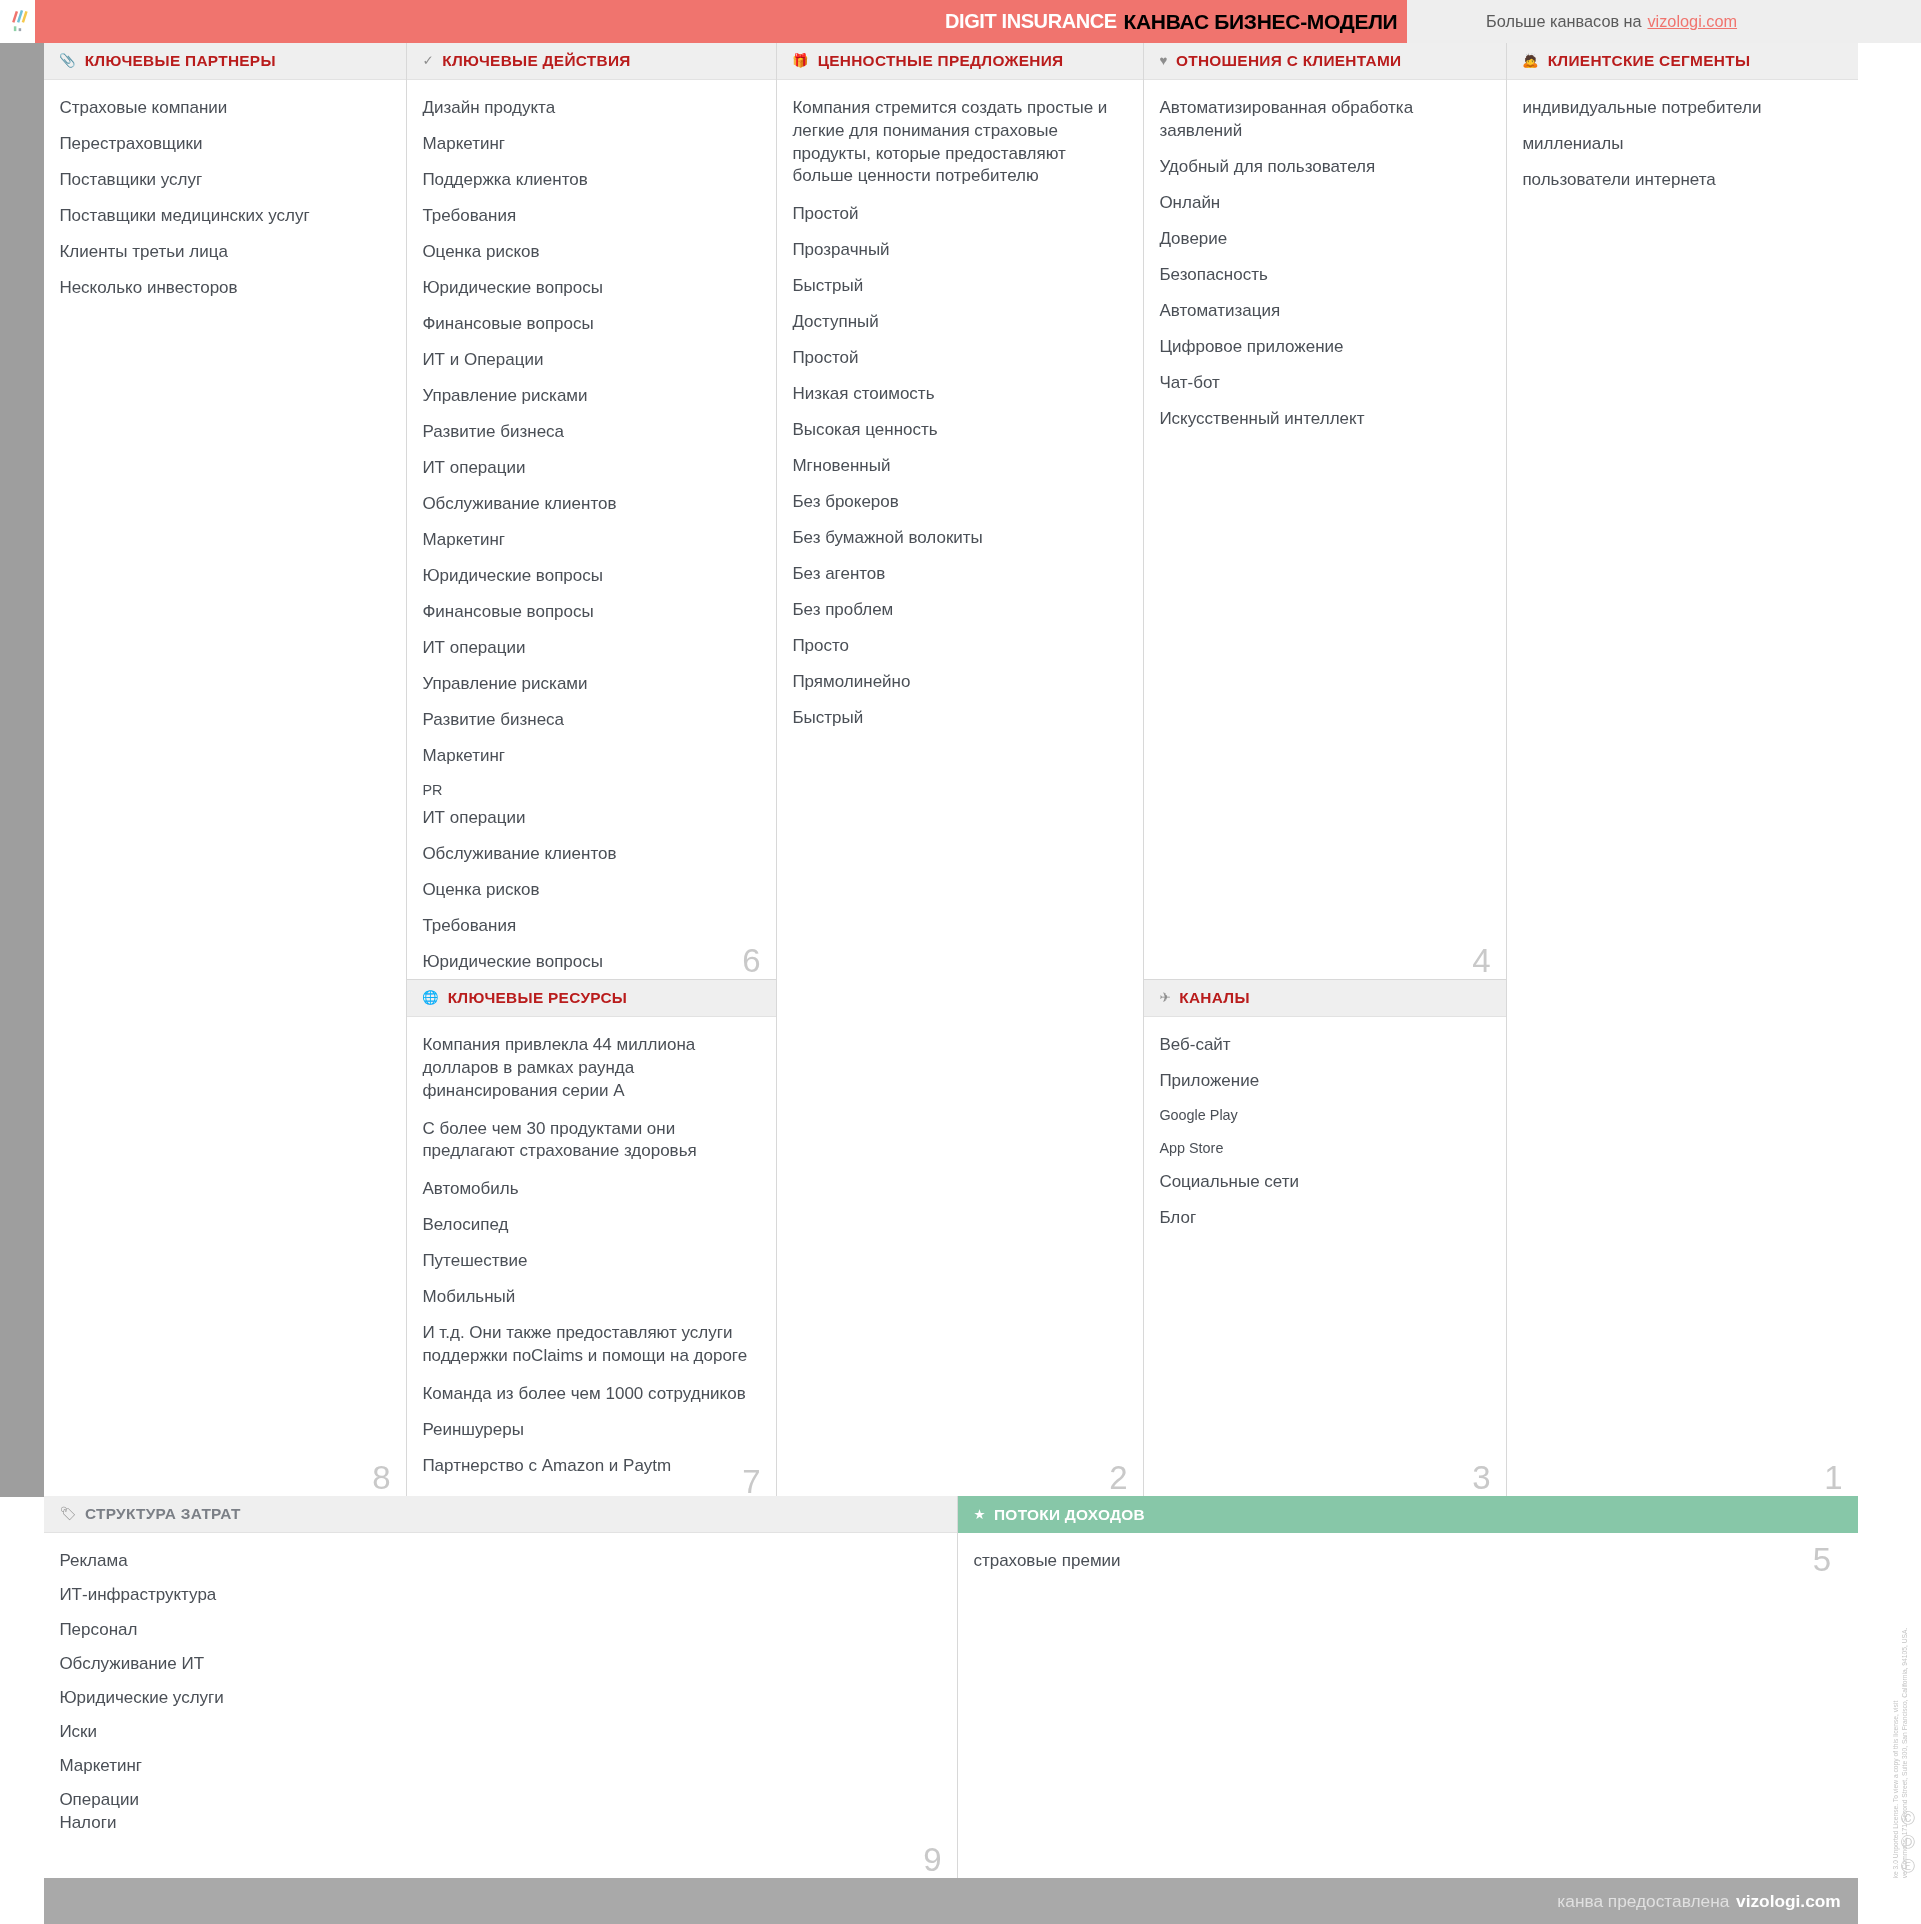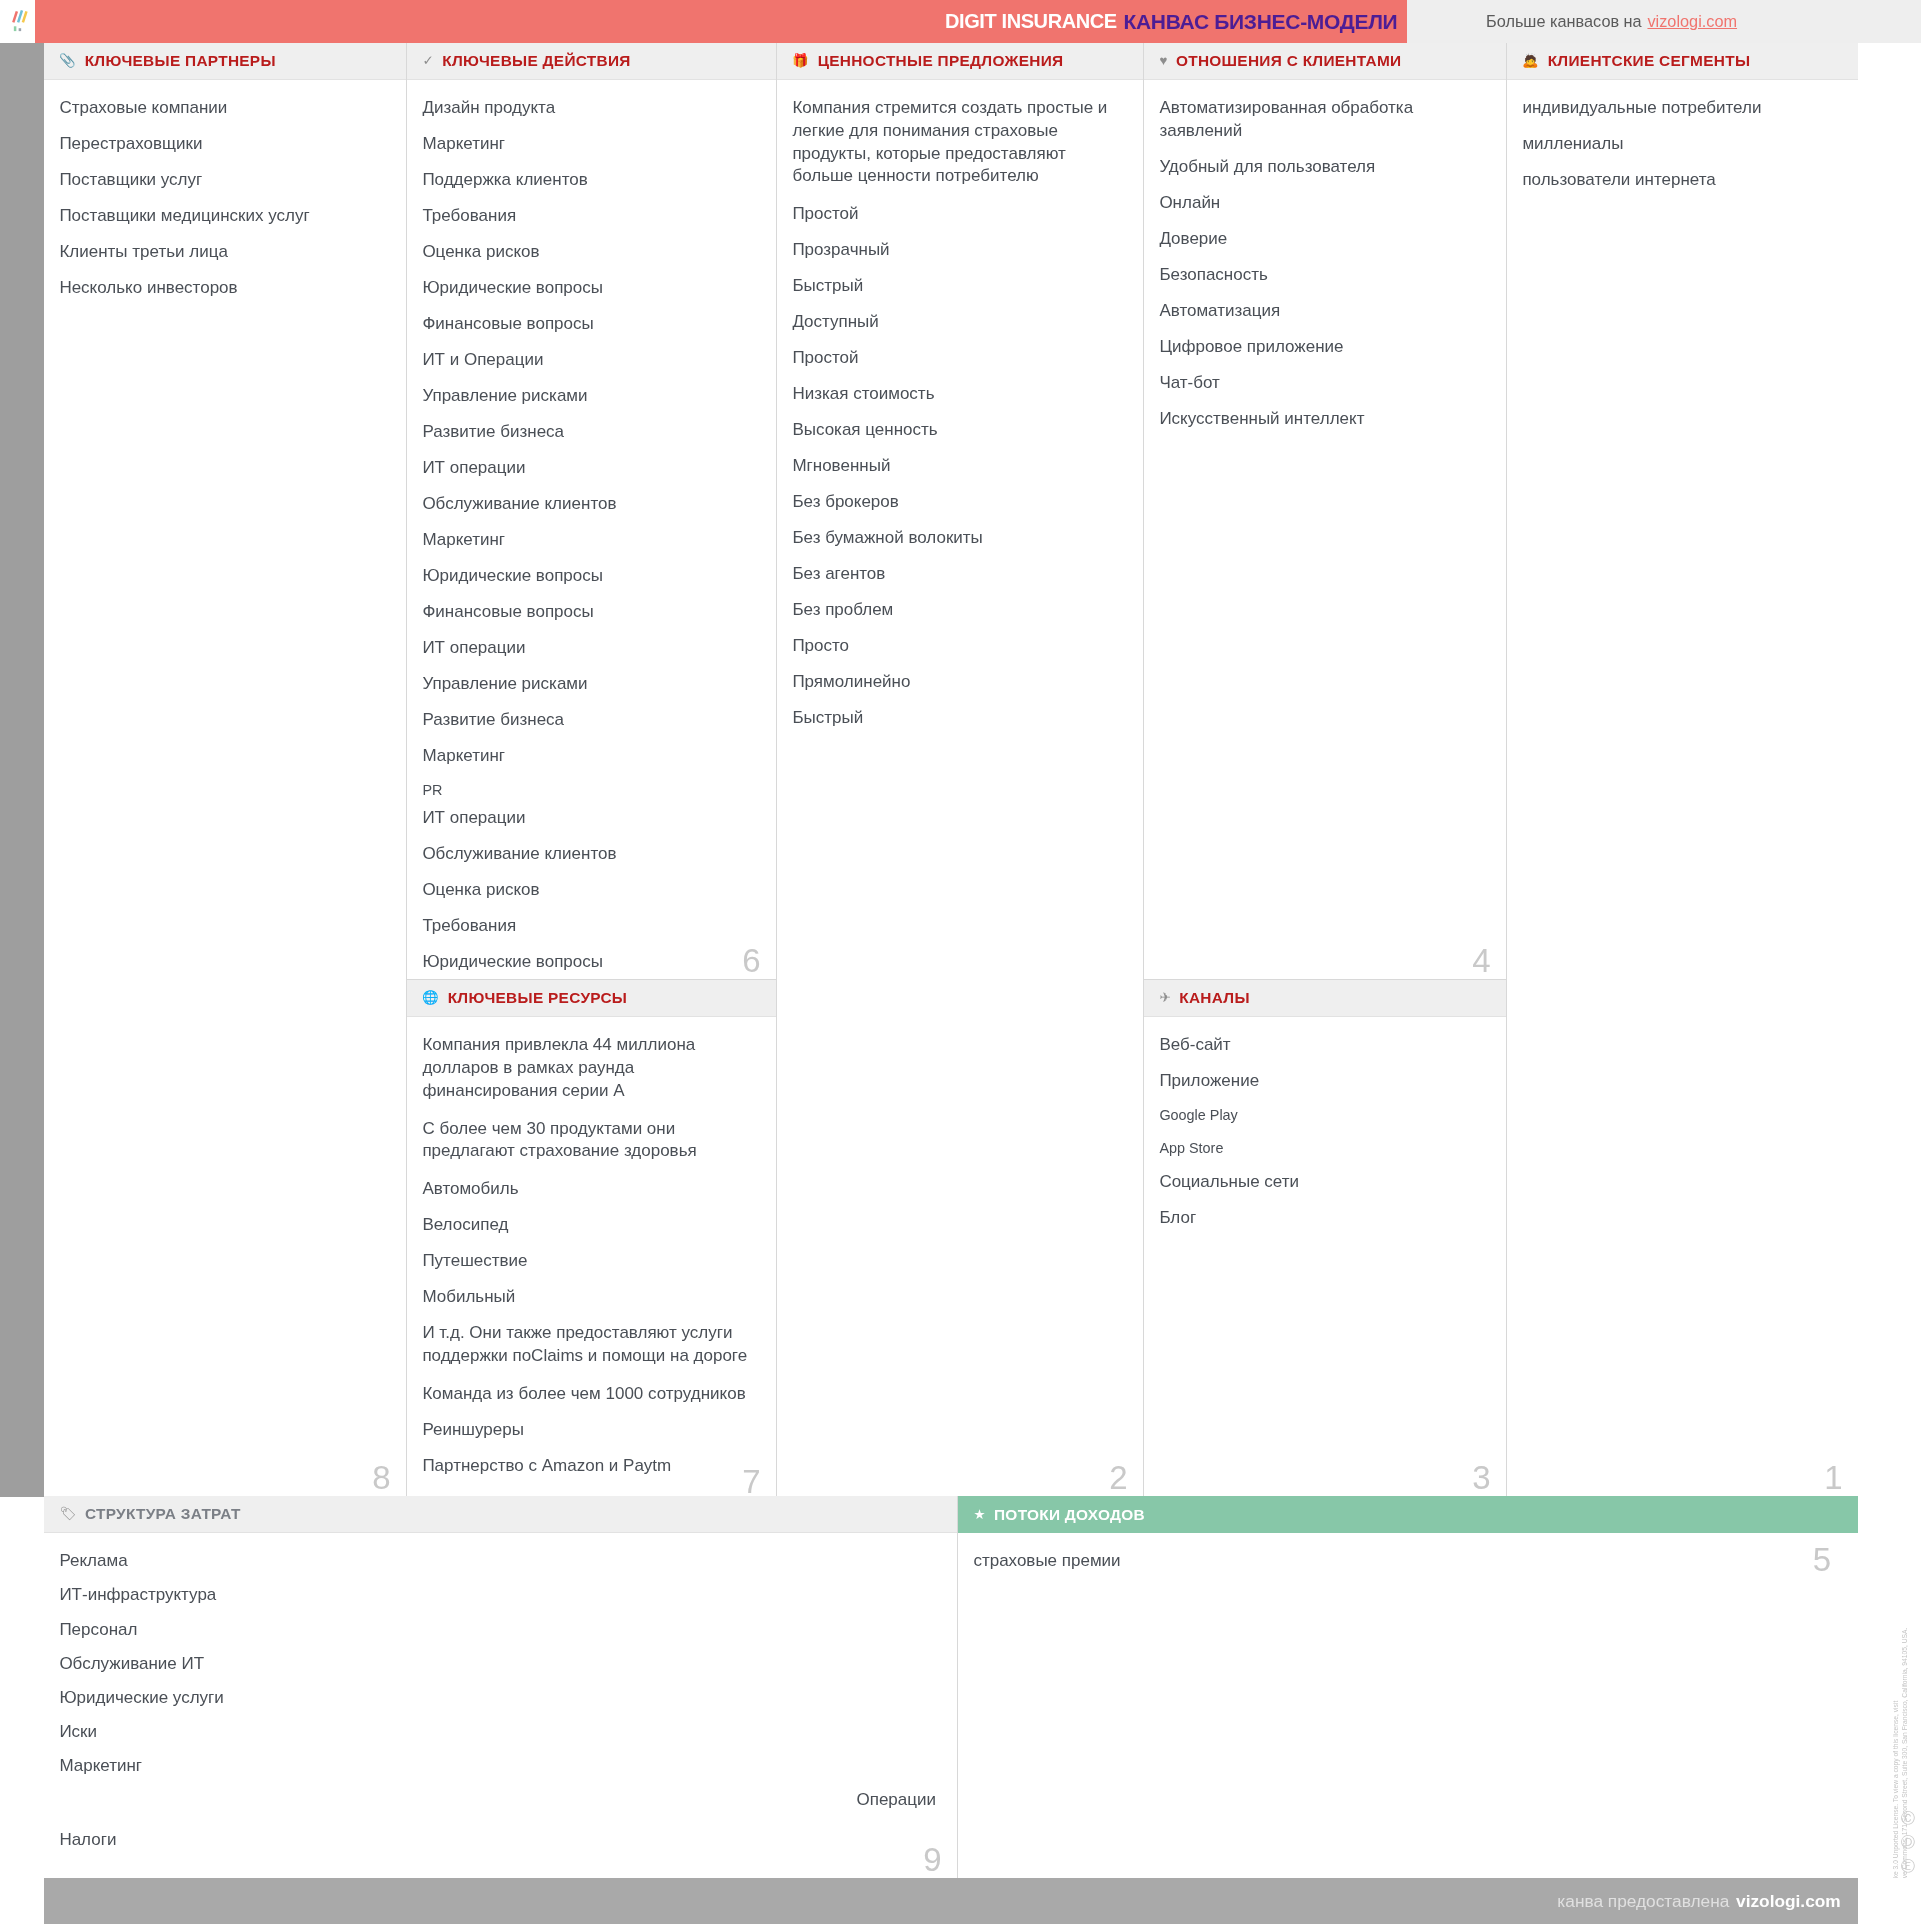--- a/index.html
+++ b/index.html
@@ -40,21 +40,21 @@
     display: flex; align-items: center; justify-content: flex-end;
     padding-right: 9.6px;
   }
   .title-brand {
     color: #ffffff;
     font-size: 20px;
     font-weight: bold;
     letter-spacing: -0.4px;
   }
   .title-rest {
-    color: #4c1d95;
+    color: #000000;
     font-size: 21px;
     font-weight: bold;
     letter-spacing: -0.3px;
     margin-left: 6.7px;
   }
   .topbar-more {
     position: absolute;
     left: 1416px; top: 0;
     width: 505px; height: 43px;
     background: #eeeeee;
@@ -430,21 +430,21 @@
       </div>
       <div class="bbody bbody-bottom">
         <div id="list-cost-structure">
             <div class="item" style="margin-bottom: 11.5px;">Реклама</div>
             <div class="item" style="margin-bottom: 11.5px;">ИТ-инфраструктура</div>
             <div class="item" style="margin-bottom: 11.5px;">Персонал</div>
             <div class="item" style="margin-bottom: 11.5px;">Обслуживание ИТ</div>
             <div class="item" style="margin-bottom: 11.5px;">Юридические услуги</div>
             <div class="item" style="margin-bottom: 11.5px;">Иски</div>
             <div class="item" style="margin-bottom: 11.5px;">Маркетинг</div>
-            <div class="item" style="margin-bottom: 17px; text-align: right;">Операции</div>
+            <div class="item" style="margin-bottom: 0;">Операции</div>
             <div class="item" style="margin-bottom: 11.5px;">Налоги</div>
           </div>
         <span class="corner-num">9</span>
       </div>
     </div>
     <div class="half half-rev">
       <div class="bhead bhead-rev">
         <span class="ico">★</span>
         <span class="btitle">ПОТОКИ ДОХОДОВ</span>
       </div>

